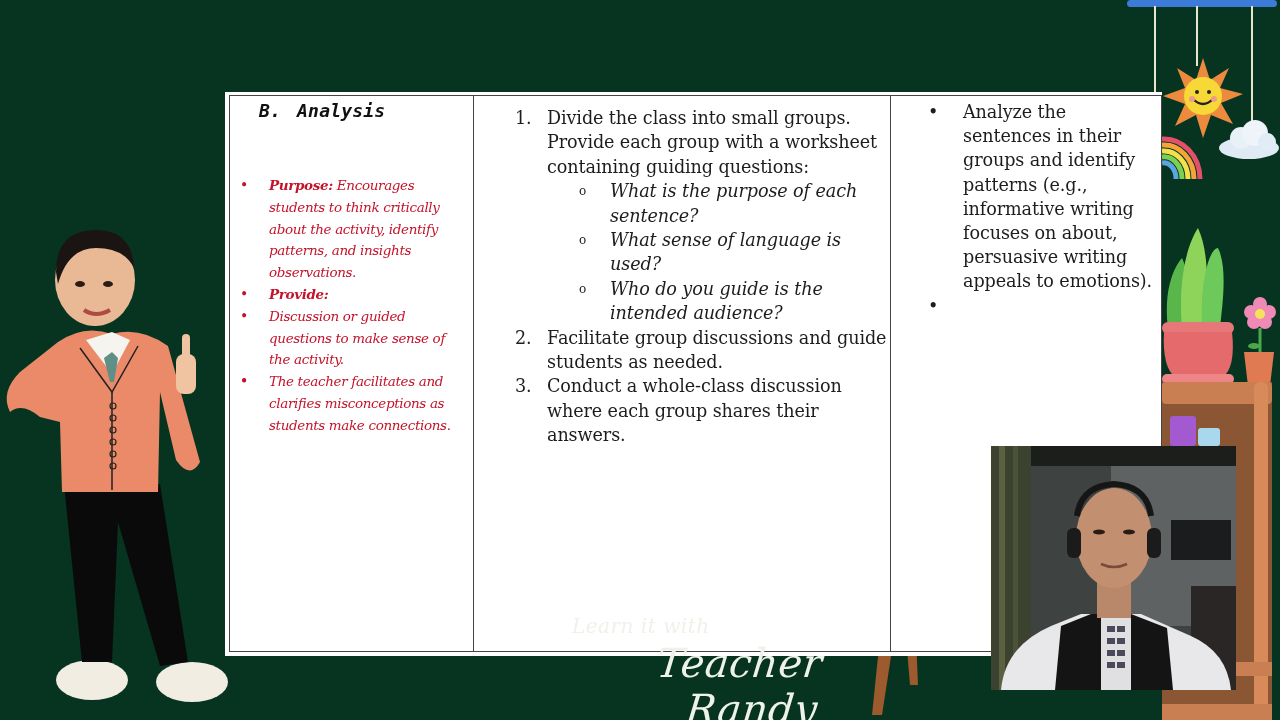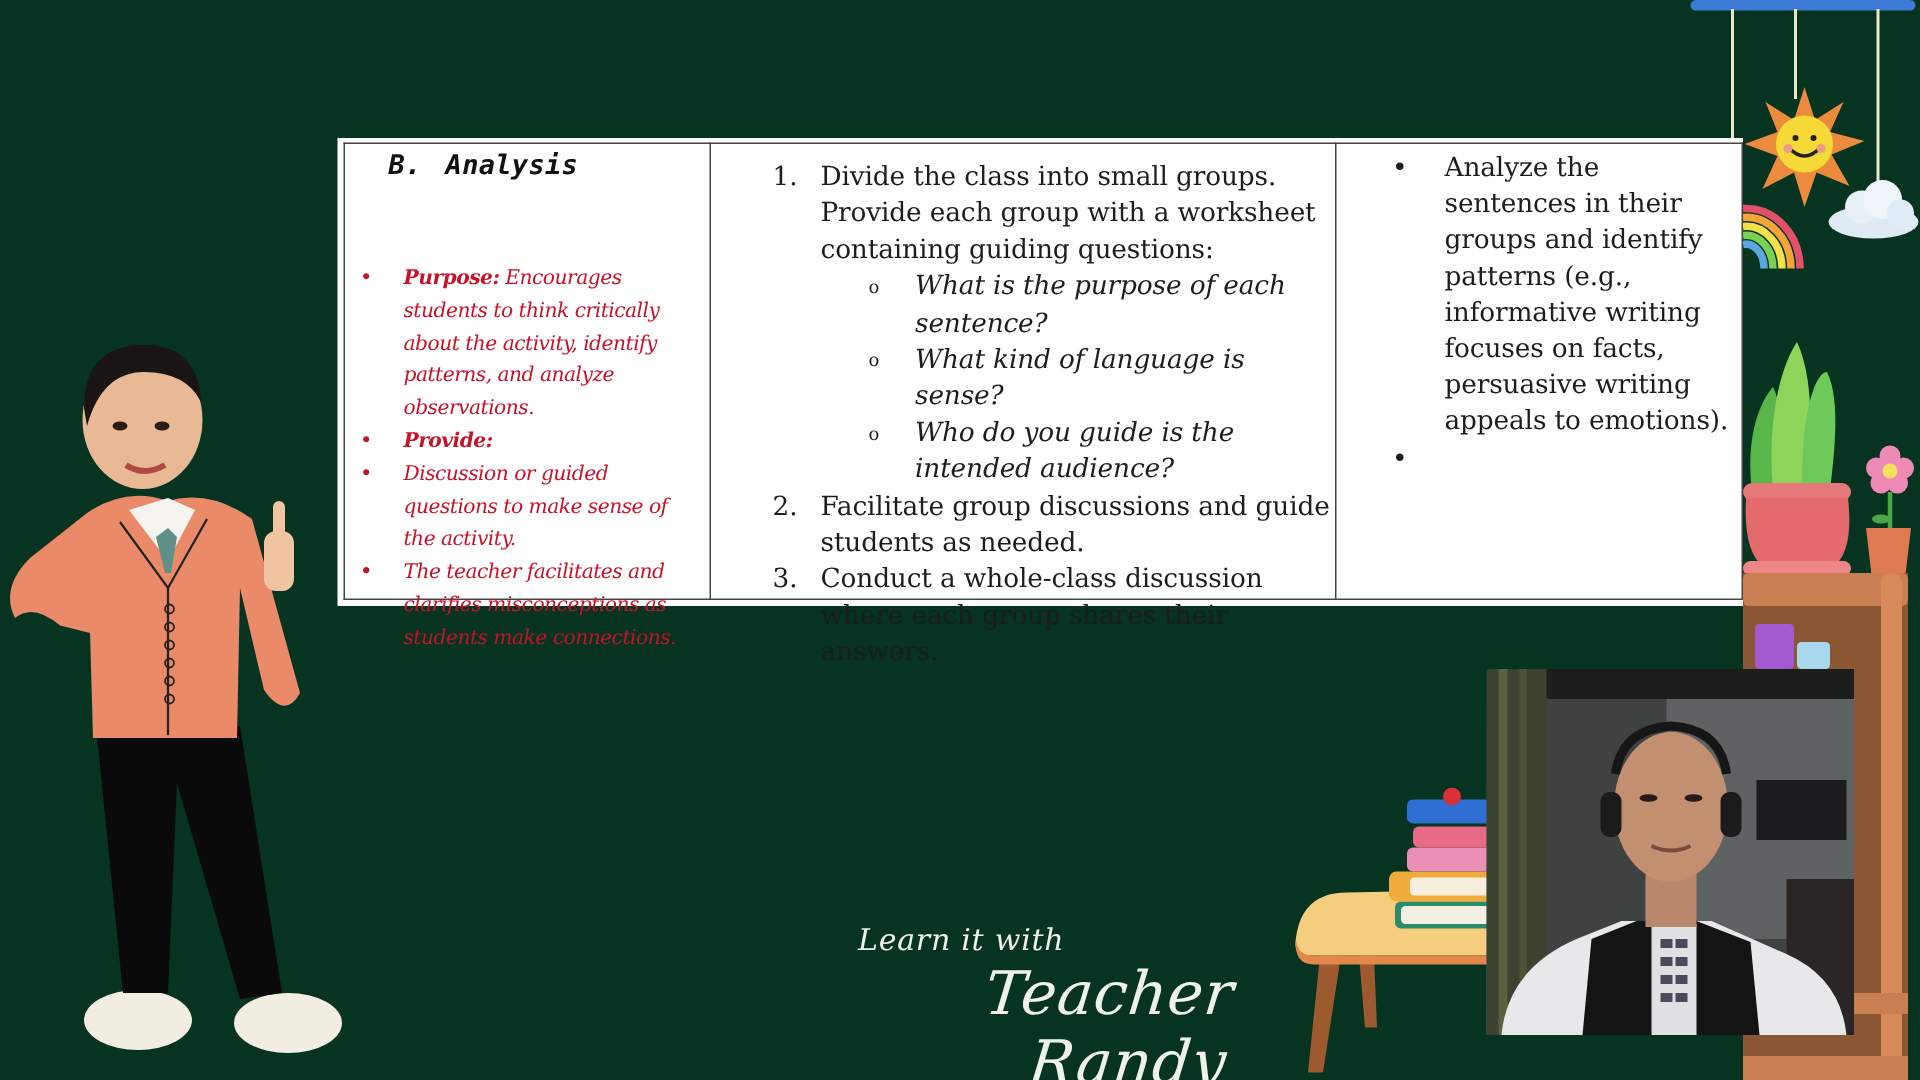--- a/index.html
+++ b/index.html
@@ -1,20 +1,20 @@
 <!DOCTYPE html>
 <html><head>
 <meta charset="utf-8">
 <style>
   html, body { margin:0; padding:0; }
   body { width:1280px; height:720px; overflow:hidden; background:#063420; position:relative; font-family:"DejaVu Serif", serif; }
   .abs { position:absolute; }
 
   
-  #lesson-table { left:225px; top:92px; width:937px; height:312px; background:#fff; }
+  #lesson-table { left:225px; top:92px; width:937px; height:564px; background:#fff; }
   #lesson-table .frame { position:absolute; left:4px; top:3px; right:0; bottom:4px; border:1.5px solid #444; border-right:none; }
   .col { position:absolute; top:3px; bottom:4px; }
   .col-1 { left:4px; width:244px; border-right:1.5px solid #444; }
   .col-2 { left:249px; width:416px; border-right:1.5px solid #444; }
   .col-3 { left:666px; right:0; border-right:1.5px solid #444; }
 
   .sec-title { position:absolute; left:30px; top:5px; font-family:"DejaVu Sans Mono", monospace; font-weight:bold; font-style:italic; font-size:18px; color:#111; letter-spacing:0.2px; }
   .sec-title .letter { margin-right:16px; }
 
   .red-list { position:absolute; left:6px; top:80px; width:230px; margin:0; padding:0; list-style:none; color:#c4132a; font-family:"DejaVu Serif", serif; font-style:italic; font-size:13.5px; line-height:21.8px; letter-spacing:-0.35px; }
@@ -150,53 +150,53 @@
 </svg>
 
 <div id="lesson-table" class="abs">
   <div class="frame"></div>
 
   <div class="col col-1">
     <div class="sec-title">
       <span class="letter">B.</span><span>Analysis</span>
     </div>
     <ul class="red-list">
-      <li><span class="bullet">•</span><b>Purpose:</b><span> Encourages students to think critically about the activity, identify patterns, and analyze observations.</span></li>
+      <li><span class="bullet">•</span><b>Purpose:</b><span> Encourages students to think critically about the activity, identify patterns, and insights observations.</span></li>
       <li><span class="bullet">•</span><b>Provide:</b></li>
       <li><span class="bullet">•</span><span>Discussion or guided questions to make sense of the activity.</span></li>
       <li><span class="bullet">•</span></li>
       <li><span class="bullet">•</span><span>The teacher facilitates and clarifies misconceptions as students make connections.</span></li>
     </ul>
   </div>
 
   <div class="col col-2">
     <ol class="steps">
       <li>
         <span class="num">1.</span>
         <span>Divide the class into small groups. Provide each group with a worksheet containing guiding questions:</span>
         <ul class="sub">
           <li><span class="circ">o</span><span>What is the purpose of each sentence?</span></li>
-          <li><span class="circ">o</span><span>What kind of language is sense?</span></li>
+          <li><span class="circ">o</span><span>What sense of language is used?</span></li>
           <li><span class="circ">o</span><span>Who do you guide is the intended audience?</span></li>
         </ul>
       </li>
       <li>
         <span class="num">2.</span>
         <span>Facilitate group discussions and guide students as needed.</span>
       </li>
       <li>
         <span class="num">3.</span>
         <span>Conduct a whole-class discussion where each group shares their answers.</span>
       </li>
     </ol>
   </div>
 
   <div class="col col-3">
     <ul class="col3-list">
-      <li><span class="bullet">•</span><span>Analyze the sentences in their groups and identify patterns (e.g., informative writing focuses on facts, persuasive writing appeals to emotions).</span></li>
+      <li><span class="bullet">•</span><span>Analyze the sentences in their groups and identify patterns (e.g., informative writing focuses on about, persuasive writing appeals to emotions).</span></li>
       <li><span class="bullet">•</span></li>
     </ul>
   </div>
 </div>
 
 <div id="branding" class="abs">
   <div class="small">Learn it with</div>
   <div class="big">Teacher Randy</div>
 </div>
 

